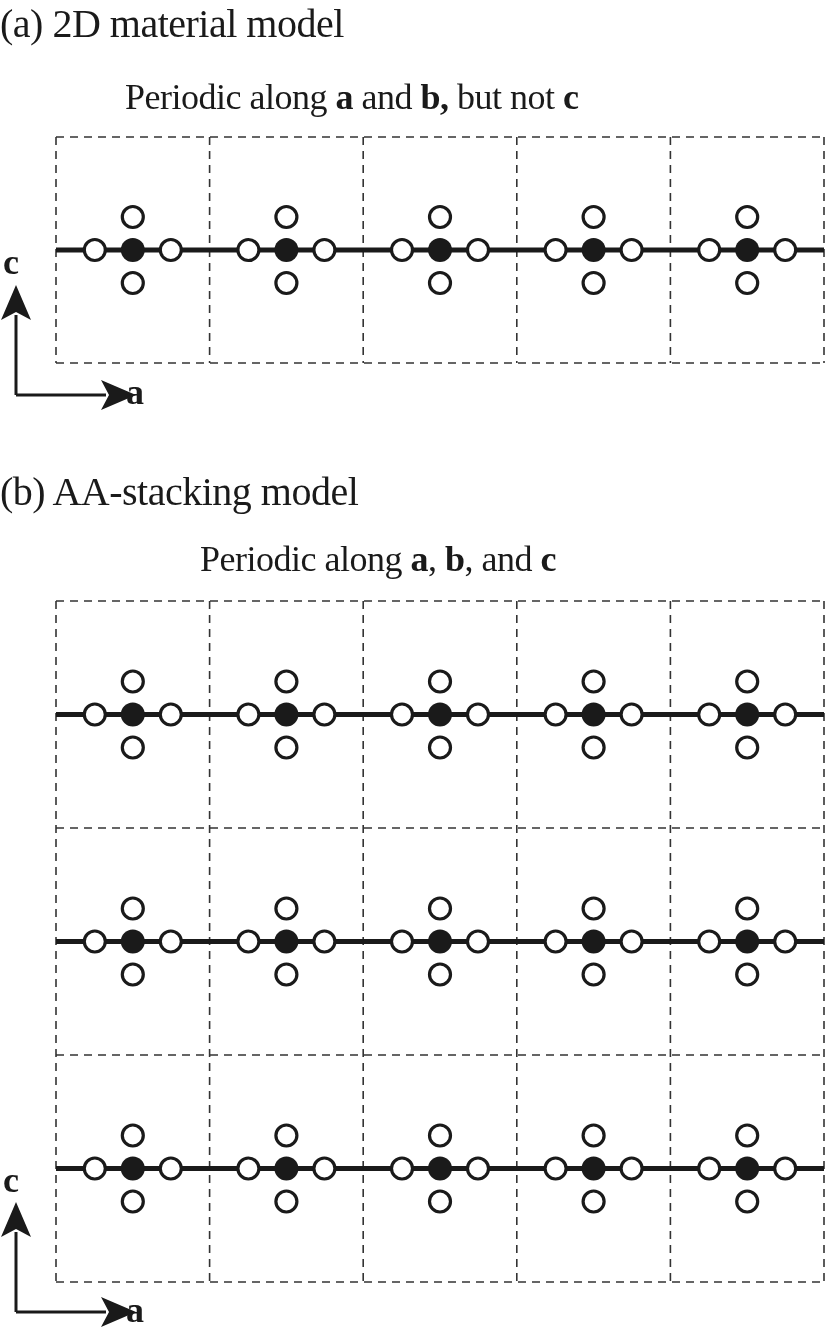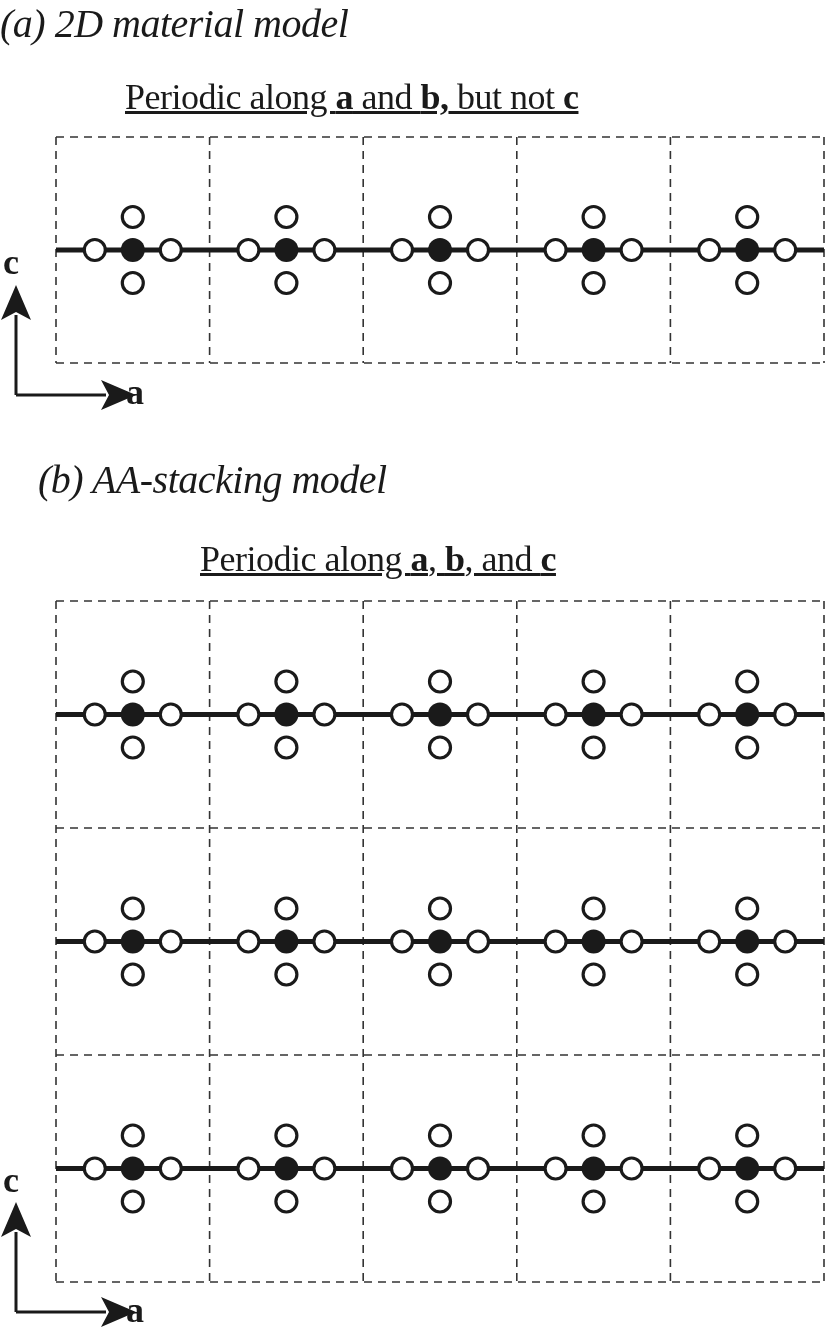--- a/index.html
+++ b/index.html
@@ -1,32 +1,32 @@
 <!DOCTYPE html>
 <html><head>
 <meta charset="utf-8">
 <style>
   html, body { margin:0; padding:0; background:#ffffff; }
   body { width:825px; height:1328px; position:relative; overflow:hidden;
          font-family:"Liberation Serif", serif; color:#1a1a1a; }
-  .panel-label { position:absolute; left:0; font-size:40px; line-height:1; white-space:nowrap; letter-spacing:-0.5px;font-style:italic; }
-  .subtitle { position:absolute; font-size:36px; line-height:1; white-space:nowrap; letter-spacing:-0.5px;text-decoration:underline; }
+  .panel-label { position:absolute; left:0; font-size:40px; line-height:1; white-space:nowrap; letter-spacing:-0.5px; }
+  .subtitle { position:absolute; font-size:36px; line-height:1; white-space:nowrap; letter-spacing:-0.5px; }
   .subtitle b { font-weight:bold; }
   svg.diagram { position:absolute; left:0; top:0; }
   .axis-label { position:absolute; font-size:36px; font-weight:bold; line-height:1; }
 </style>
 </head>
 <body>
 
 <div class="panel-label" style="top:4px;">(a) 2D material model</div>
 <div class="subtitle" style="top:79px; left:125px;">
   <span>Periodic along </span><b>a</b><span> and </span><b>b,</b><span> but not </span><b>c</b>
 </div>
 
-<div class="panel-label" style="top:460px;margin-left:38px;">(b) AA-stacking model</div>
+<div class="panel-label" style="top:472px;">(b) AA-stacking model</div>
 <div class="subtitle" style="top:541px; left:192px;margin-left:8px;">
   <span>Periodic along </span><b>a</b><span>, </span><b>b</b><span>, and </span><b>c</b>
 </div>
 
 <svg class="diagram" width="825" height="1328" xmlns="http://www.w3.org/2000/svg">
   <g id="grid-a">
       <line x1="56" y1="137" x2="56" y2="363" stroke="#333333" stroke-width="1.6" stroke-dasharray="8 6"></line>
       <line x1="209.6" y1="137" x2="209.6" y2="363" stroke="#333333" stroke-width="1.6" stroke-dasharray="8 6"></line>
       <line x1="363.2" y1="137" x2="363.2" y2="363" stroke="#333333" stroke-width="1.6" stroke-dasharray="8 6"></line>
       <line x1="516.8" y1="137" x2="516.8" y2="363" stroke="#333333" stroke-width="1.6" stroke-dasharray="8 6"></line>

